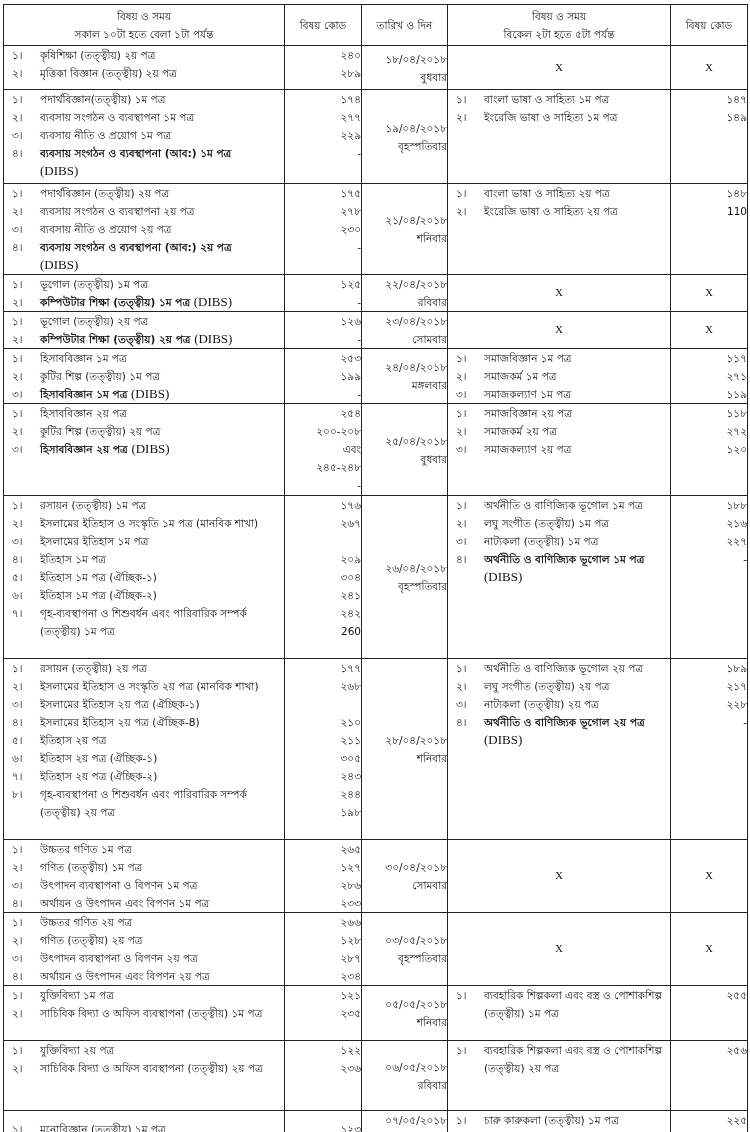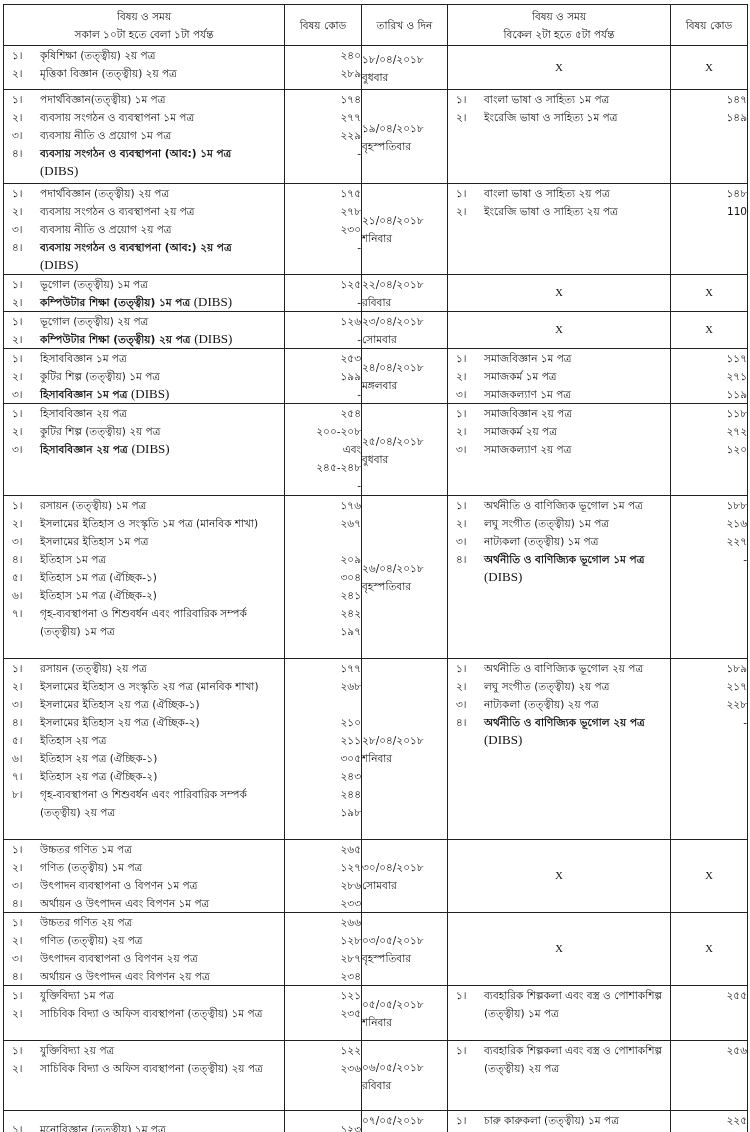--- a/index.html
+++ b/index.html
@@ -8,21 +8,21 @@
   table.routine td, table.routine th { border:1.5px solid #222; padding:0; vertical-align:top; font-size:10.5px; line-height:18px; }
   col.c1 { width:281px; } col.c2 { width:77px; } col.c3 { width:86px; } col.c4 { width:223px; } col.c5 { width:77px; }
   th { font-weight:normal; text-align:center; vertical-align:middle !important; line-height:18px; padding:2px 0 !important; }
   .item { display:flex; white-space:nowrap; }
   .num { width:28px; padding-left:8px; flex:none; }
   .txt { flex:1; white-space:normal; }
   .bold .txt { font-weight:bold; }
   .dibs { font-family:"Liberation Serif", serif; font-weight:normal; font-size:13px; }
   .codes { text-align:right; }
   .code { height:18px; }
-  td.date { text-align:left; vertical-align:middle !important; line-height:16px; }
+  td.date { text-align:right; vertical-align:middle !important; line-height:16px; }
   td.xcell { text-align:center; vertical-align:middle !important; font-family:"Liberation Serif", serif; font-size:16px; }
   td.light { border-right-color:#999; }
 </style>
 </head>
 <body>
 
 <table class="routine">
   <colgroup>
       <col class="c1">
       <col class="c2">
@@ -371,21 +371,21 @@
         </td>
         <td>
           <div class="codes">
             <div class="code">১৭৬</div>
             <div class="code">২৬৭</div>
             <div class="code"></div>
             <div class="code">২০৯</div>
             <div class="code">৩০৪</div>
             <div class="code">২৪১</div>
             <div class="code">২৪২</div>
-            <div class="code">১৯৭</div>
+            <div class="code">260</div>
             <div class="code"></div>
           </div>
         </td>
         <td class="date">
           <div>২৬/০৪/২০১৮</div>
           <div>বৃহস্পতিবার</div>
         </td>
         <td class="light">
           <div>
             <div class="item">
@@ -426,21 +426,21 @@
             <div class="item">
               <span class="num">২।</span>
               <span class="txt"><span>ইসলামের ইতিহাস ও সংস্কৃতি ২য় পত্র (মানবিক শাখা)</span></span>
             </div>
             <div class="item">
               <span class="num">৩।</span>
               <span class="txt"><span>ইসলামের ইতিহাস ২য় পত্র (ঐচ্ছিক-১)</span></span>
             </div>
             <div class="item">
               <span class="num">৪।</span>
-              <span class="txt"><span>ইসলামের ইতিহাস ২য় পত্র (ঐচ্ছিক-২)</span></span>
+              <span class="txt"><span>ইসলামের ইতিহাস ২য় পত্র (ঐচ্ছিক-8)</span></span>
             </div>
             <div class="item">
               <span class="num">৫।</span>
               <span class="txt"><span>ইতিহাস  ২য় পত্র</span></span>
             </div>
             <div class="item">
               <span class="num">৬।</span>
               <span class="txt"><span>ইতিহাস  ২য় পত্র (ঐচ্ছিক-১)</span></span>
             </div>
             <div class="item">

